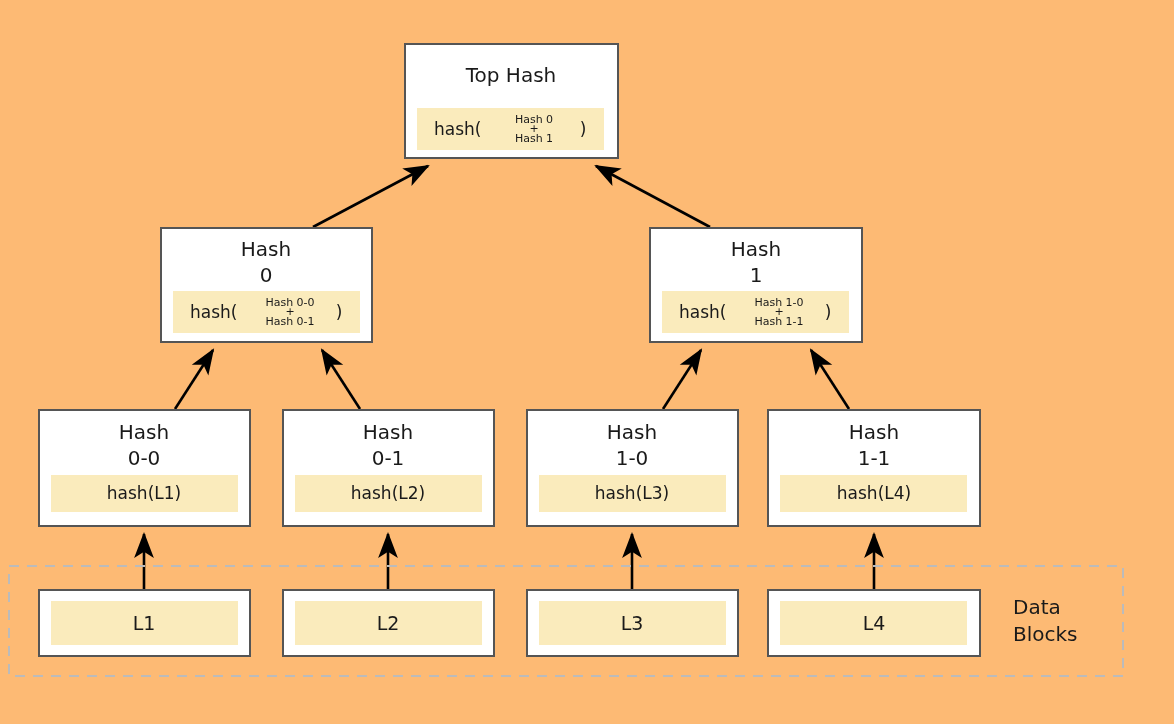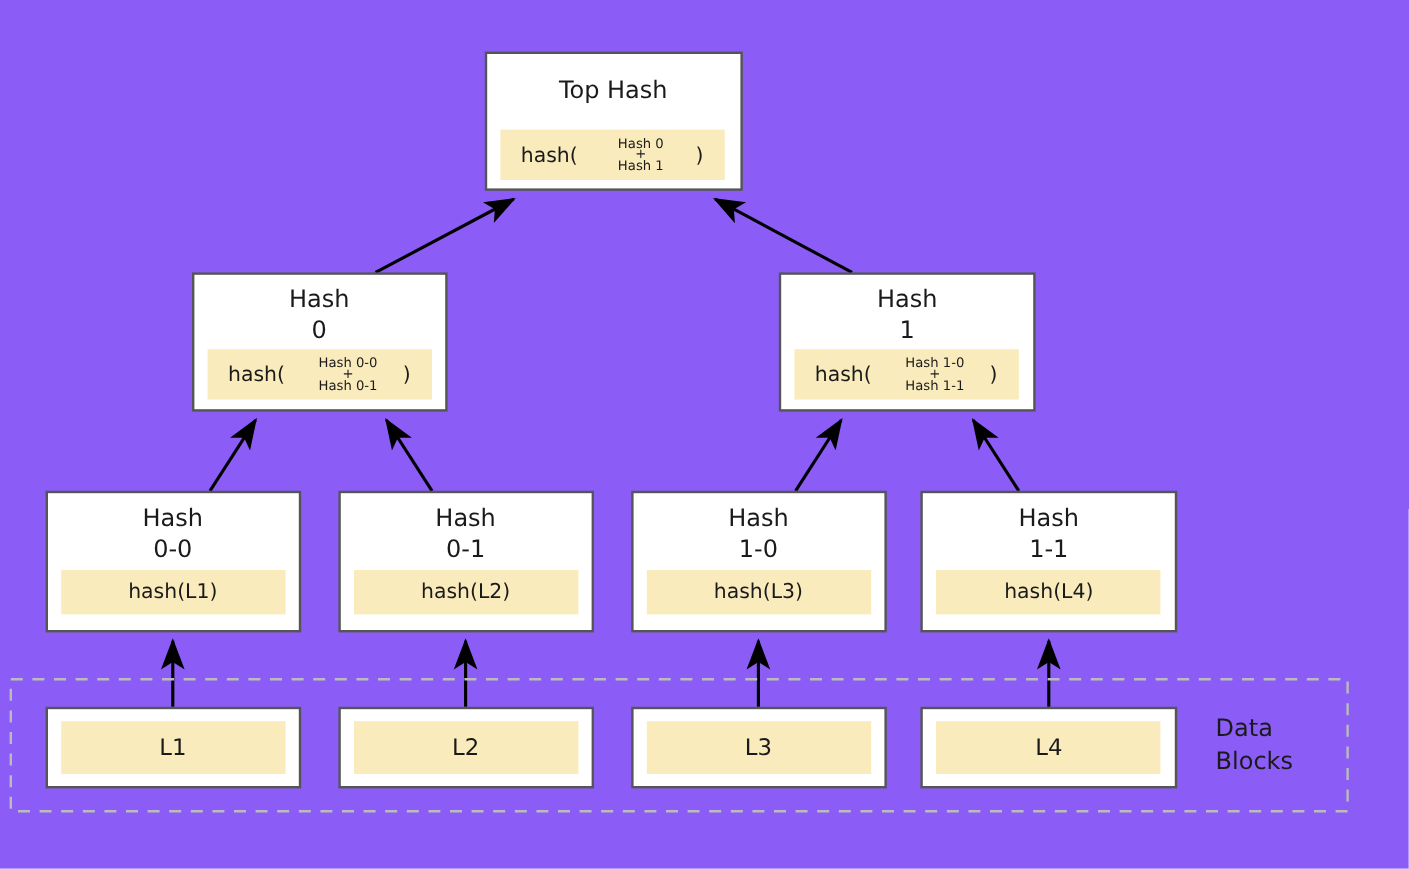--- a/index.html
+++ b/index.html
@@ -1,18 +1,18 @@
 <!DOCTYPE html>
 <html><head>
 <meta charset="utf-8">
 <style>
   html,body{margin:0;padding:0;background:#ffffff;}
   body{width:1174px;height:724px;overflow:hidden;
        font-family:"DejaVu Sans","Liberation Sans",sans-serif;}
-  #stage{position:relative;width:1174px;height:724px;background:#8b5cf6;}
+  #stage{position:relative;width:1174px;height:724px;background:#fdba74;}
   svg{position:absolute;top:0;left:0;width:1174px;height:724px;}
   .node-title{font-size:20px;fill:#1a1a1a;text-anchor:middle;dominant-baseline:middle;}
   .hash-expr{font-size:17px;fill:#1a1a1a;dominant-baseline:middle;}
   .hash-paren{font-size:17px;fill:#1a1a1a;text-anchor:middle;dominant-baseline:middle;}
   .operand{font-size:11px;fill:#1a1a1a;text-anchor:middle;dominant-baseline:middle;}
   .plus{font-size:11px;fill:#1a1a1a;text-anchor:middle;dominant-baseline:middle;}
   .leaf-expr{font-size:17px;fill:#1a1a1a;text-anchor:middle;dominant-baseline:middle;}
   .block-label{font-size:19px;fill:#1a1a1a;text-anchor:middle;dominant-baseline:middle;}
   .group-label{font-size:20px;fill:#1a1a1a;text-anchor:start;dominant-baseline:middle;}
   .box{fill:#ffffff;stroke:#555555;stroke-width:2;}

